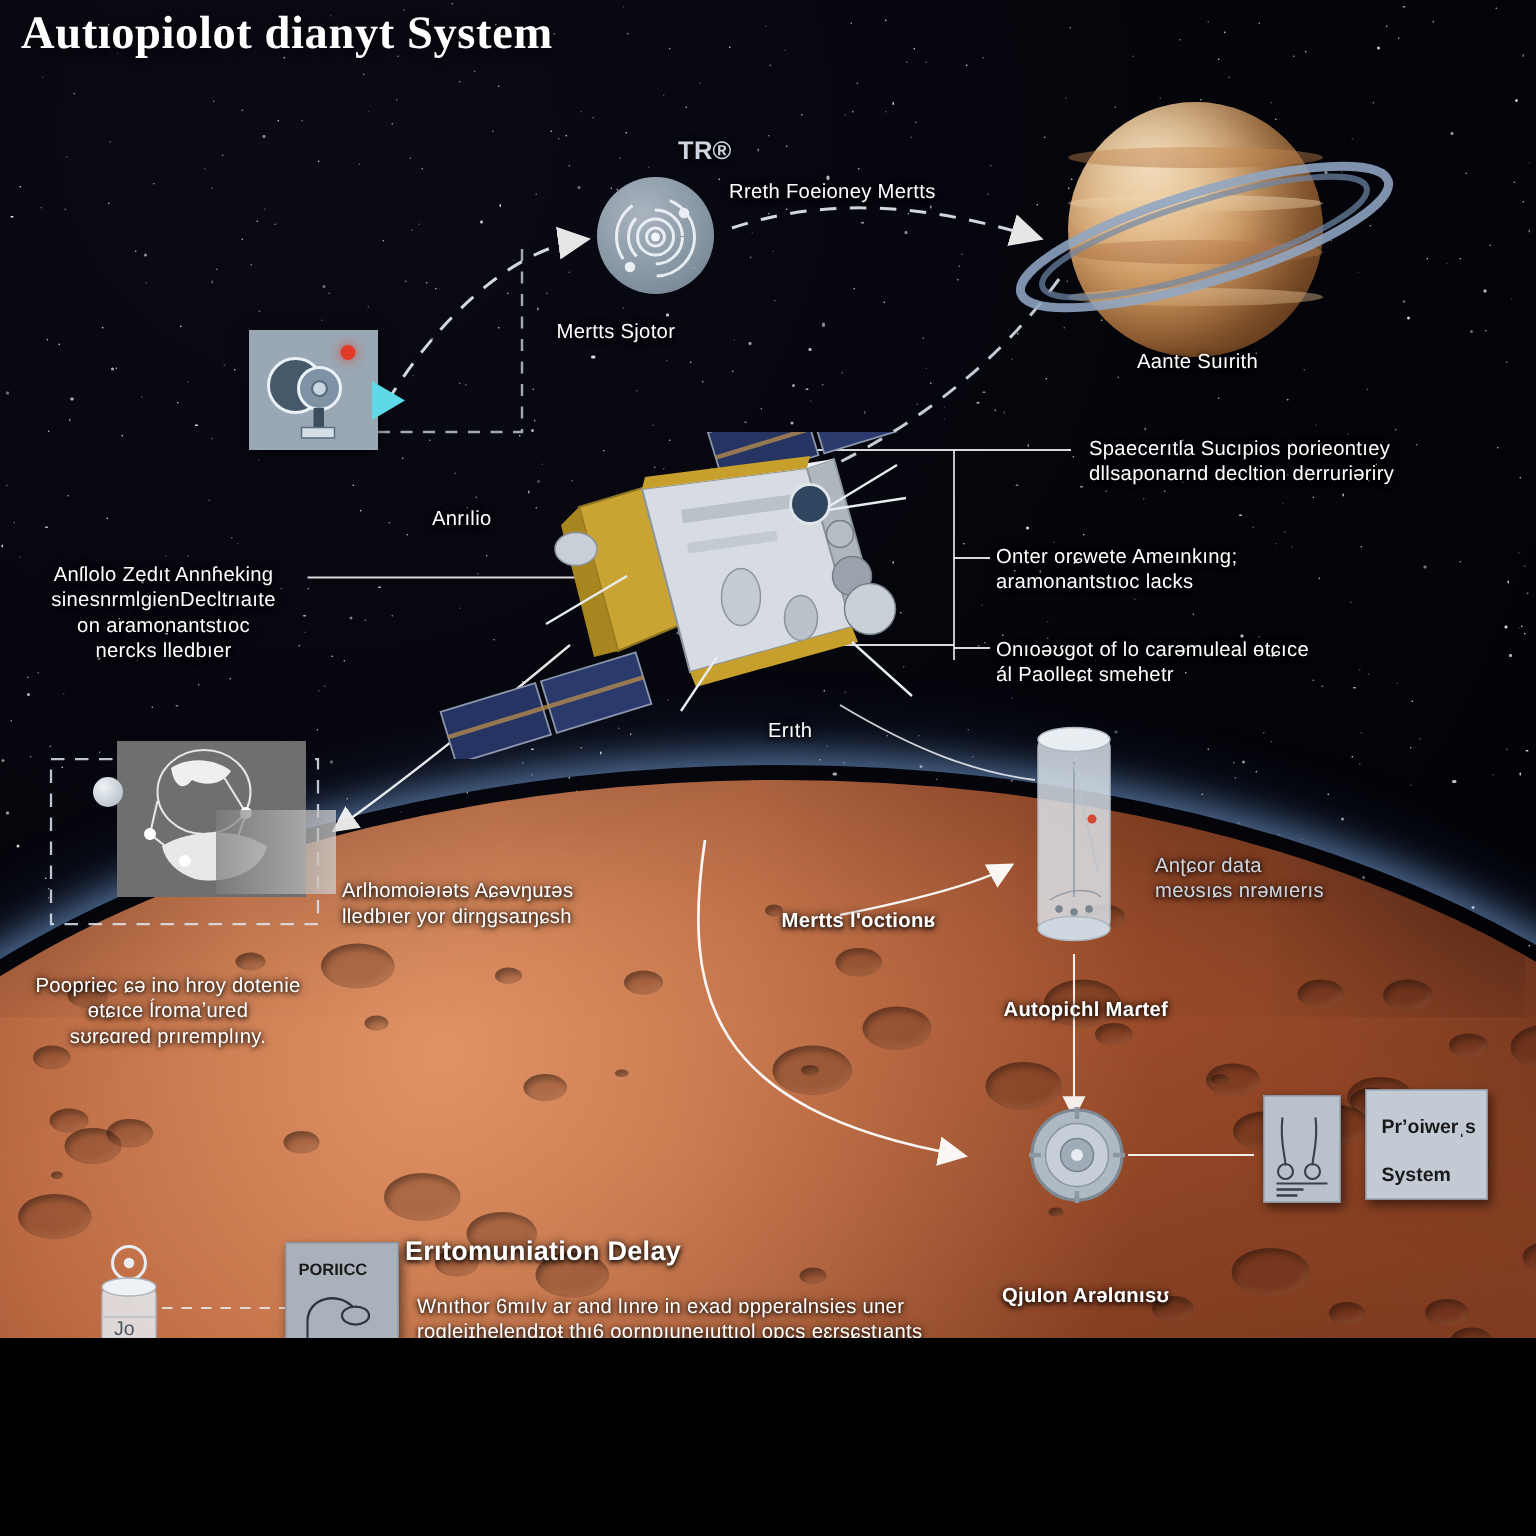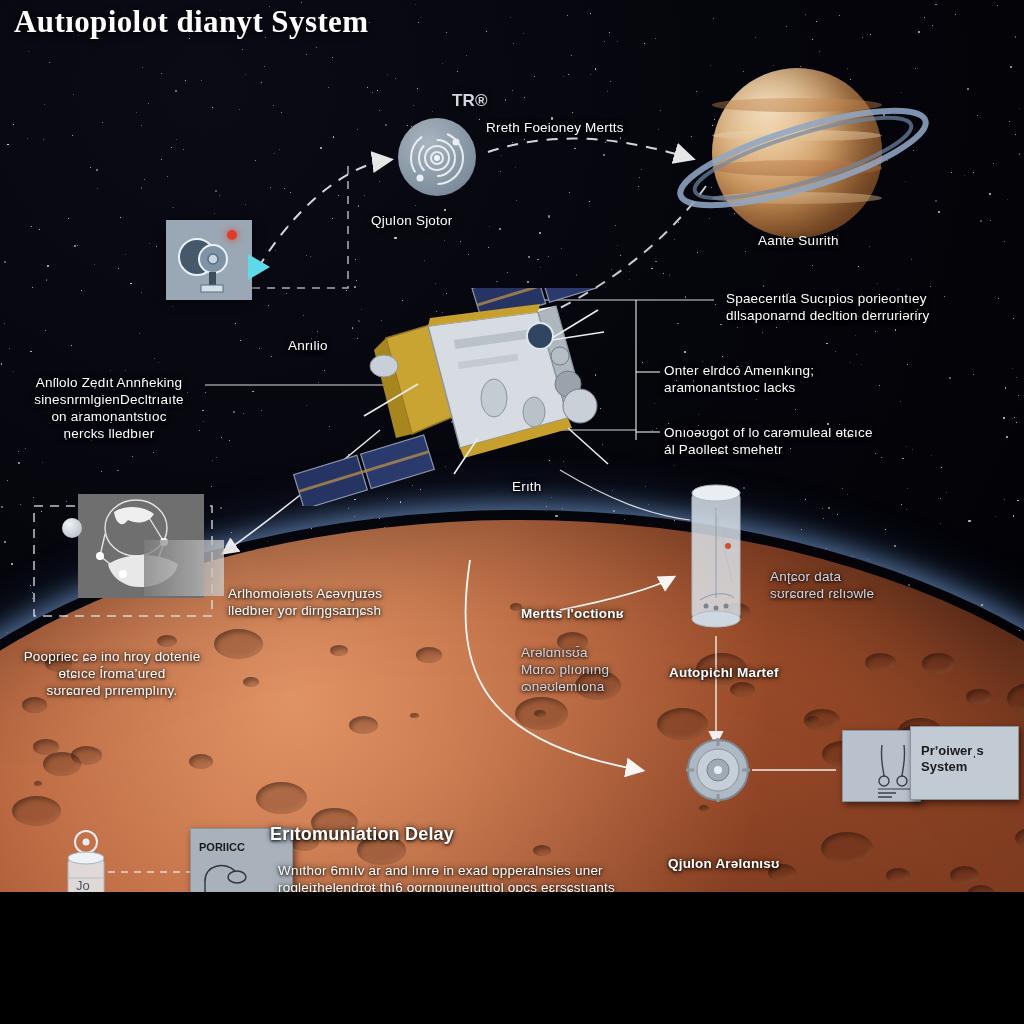--- a/index.html
+++ b/index.html
@@ -31,21 +31,21 @@
   .lbl.c{text-align:center;}
   .lbl.dim{color:#cfd6e2;}
   .lbl.b{font-weight:bold;}
 
   .title{position:absolute;left:14px;top:4px;color:#fff;font-family:"Liberation Serif",serif;
      font-size:31px;font-weight:bold;letter-spacing:.4px;text-shadow:0 2px 7px rgba(0,0,0,.9);}
   svg.overlay{position:absolute;inset:0;width:1024px;height:1024px;pointer-events:none;}
 
   
   .card{position:absolute;background:#b9c2cc;border:1px solid #8a949f;
-     box-shadow:2px 3px 7px rgba(0,0,0,.55);padding-left:27px;}
+     box-shadow:2px 3px 7px rgba(0,0,0,.55);}
   .panel{position:absolute;background:#9aa8b5;box-shadow:0 2px 10px rgba(0,0,0,.6);}
   .thumb{position:absolute;background:#6f6f6f;}
 
   .badge{position:absolute;color:#1a1a1a;font-size:13px;font-weight:bold;line-height:16px;}
 
   
   .saturn-body{position:absolute;border-radius:50%;
      background:
        radial-gradient(circle at 32% 24%, #f3ddbe 0%, #e8c79b 20%, #d9a56d 45%, #c98b51 65%, #9a6236 88%, #6a4023 100%);
      box-shadow: inset -26px -16px 52px rgba(60,30,10,.66);}
@@ -812,21 +812,21 @@
         <circle cx="39" cy="40" r="12"></circle>
       <circle cx="39" cy="40" r="18" stroke-dasharray="28 14"></circle>
       <circle cx="39" cy="40" r="26" stroke-dasharray="40 26"></circle>
     </g>
     <circle cx="39" cy="40" r="3" fill="#f2f6fa"></circle>
     <circle cx="58" cy="24" r="3.5" fill="#e8eef4"></circle>
     <circle cx="22" cy="60" r="3.5" fill="#e8eef4"></circle>
   </svg>
   <div class="lbl dim b" style="left:452px;top:92px;font-size:17px;">TR®</div>
   <div class="lbl" style="left:486px;top:119px;">Rreth Foeioney Mertts</div>
-  <div class="lbl" style="left:371px;top:212px;">QjuIon Sjotor</div>
+  <div class="lbl" style="left:371px;top:212px;">Mertts Sjotor</div>
 
   <div class="saturn-body" style="left:712px;top:68px;width:170px;height:170px;">
     <div class="sat-band" style="top:30px;height:14px;background:linear-gradient(#c98b51,#b07340);"></div>
     <div class="sat-band" style="top:62px;height:11px;background:linear-gradient(#f0d9b6,#e2c195);"></div>
     <div class="sat-band" style="top:92px;height:16px;background:linear-gradient(#b8784a,#a2653c);"></div>
     <div class="sat-band" style="top:124px;height:12px;background:linear-gradient(#e6c89d,#d3ad7c);"></div>
   </div>
   <svg style="position:absolute;left:672px;top:88px;width:262px;height:140px;">
     <g transform="rotate(-17 131 70)" fill="none">
       <ellipse cx="131" cy="70" rx="128" ry="30" stroke="#8fa6c4" stroke-width="6" opacity=".88"></ellipse>
@@ -903,21 +903,21 @@
     <div>sinesnrmlgienDecltrıaıte</div>
     <div>on aramonantstıoc</div>
     <div>nercks lledbıer</div>
   </div>
 
   <div class="lbl" style="left:726px;top:290px;width:290px;">
     <div>Spaecerıtla Sucıpios porieontıey</div>
     <div>dllsaponarnd decltion derruriəriry</div>
   </div>
   <div class="lbl" style="left:664px;top:362px;width:300px;">
-    <div>Onter elrdcó Ameınkıng;</div>
+    <div>Onter orɕwete Ameınkıng;</div>
     <div>aramonantstıoc lacks</div>
   </div>
   <div class="lbl" style="left:664px;top:424px;width:300px;">
     <div>Onıoəʊgot of lo carəmuleal ɵtɕıce</div>
     <div>ál Paolleɕt smehetr</div>
   </div>
 
   <div class="thumb" style="left:78px;top:494px;width:126px;height:104px;">
     <svg style="width:126px;height:104px;">
       <g fill="none" stroke="#e4e4e4" stroke-width="1.4">
@@ -941,29 +941,24 @@
     <div>lledbıer yor dirŋgsaɪŋɕsh</div>
   </div>
 
   <div class="lbl c" style="left:12px;top:648px;width:200px;">
     <div>Poopriec ɕə ino hroy dotenie</div>
     <div>ɵtɕıce ĺromaʼured</div>
     <div>sʊrɕɑred prıremplıny.</div>
   </div>
 
   <div class="lbl b" style="left:521px;top:605px;">Mertts l'octionʁ</div>
-  <div class="lbl dim" style="left:521px;top:644px;width:200px;">
-    <div>Arəlɑnısʊ̄a</div>
-    <div>Mɑrɷ plıonıng</div>
-    <div>ɷnəʊlɵmıona</div>
-  </div>
 
   <div class="lbl dim" style="left:770px;top:568px;width:220px;">
     <div>Anʈɕor data</div>
-    <div>sʊrɕɑred ɾɛlıɔwle</div>
+    <div>meʊsıɕs nrəмıerıs</div>
   </div>
 
   <div style="position:absolute;left:688px;top:480px;width:56px;height:152px;">
     <svg style="width:56px;height:152px;">
       <rect x="4" y="12" width="48" height="128" rx="6" fill="rgba(222,230,238,.82)" stroke="#aeb8c2"></rect>
       <ellipse cx="28" cy="13" rx="24" ry="8" fill="#e9eef3" stroke="#aeb8c2"></ellipse>
       <ellipse cx="28" cy="139" rx="24" ry="8" fill="#cfd8e0" stroke="#aeb8c2"></ellipse>
       <path d="M28,28 L28,118" stroke="#9aa5af" stroke-width="1.2"></path>
       <path d="M12,120 C24,112 40,112 46,118" stroke="#8f9aa5" fill="none"></path>
       <circle cx="18" cy="126" r="2.5" fill="#79848f"></circle>
@@ -997,21 +992,21 @@
       <path d="M34,14 C36,30 32,40 32,46" stroke="#38414a" fill="none" stroke-width="1.4"></path>
       <circle cx="14" cy="50" r="5" fill="none" stroke="#38414a" stroke-width="1.4"></circle>
       <circle cx="32" cy="50" r="5" fill="none" stroke="#38414a" stroke-width="1.4"></circle>
       <path d="M8,58 L42,58" stroke="#38414a" stroke-width="1.2"></path>
       <path d="M8,62 L26,62 M8,66 L22,66" stroke="#38414a" stroke-width="1.6"></path>
     </svg>
   </div>
 
   <div class="card" style="left:910px;top:726px;width:80px;height:72px;background:#c2cbd4;">
     <div class="badge" style="left:10px;top:16px;">Prʼoiwerˌs</div>
-    <div class="badge" style="left:10px;top:32px;">System</div>
+    <div class="badge" style="left:10px;top:48px;">System</div>
   </div>
 
   <div class="card" style="left:190px;top:828px;width:74px;height:96px;background:#a9b2bb;">
     <div class="badge" style="left:8px;top:10px;font-size:11px;">PORIICC</div>
     <svg style="position:absolute;left:0;top:26px;width:74px;height:70px;">
       <path d="M14,26 C14,10 34,6 44,16" stroke="#2e363e" fill="none" stroke-width="1.6"></path>
       <ellipse cx="46" cy="22" rx="9" ry="6" fill="none" stroke="#2e363e" stroke-width="1.5"></ellipse>
       <path d="M14,26 L14,44" stroke="#2e363e" stroke-width="1.4"></path>
       <ellipse cx="18" cy="46" rx="11" ry="7" fill="none" stroke="#2e363e" stroke-width="1.5"></ellipse>
       <path d="M48,40 L62,40 M48,46 L62,46" stroke="#2e363e" stroke-width="2"></path>

